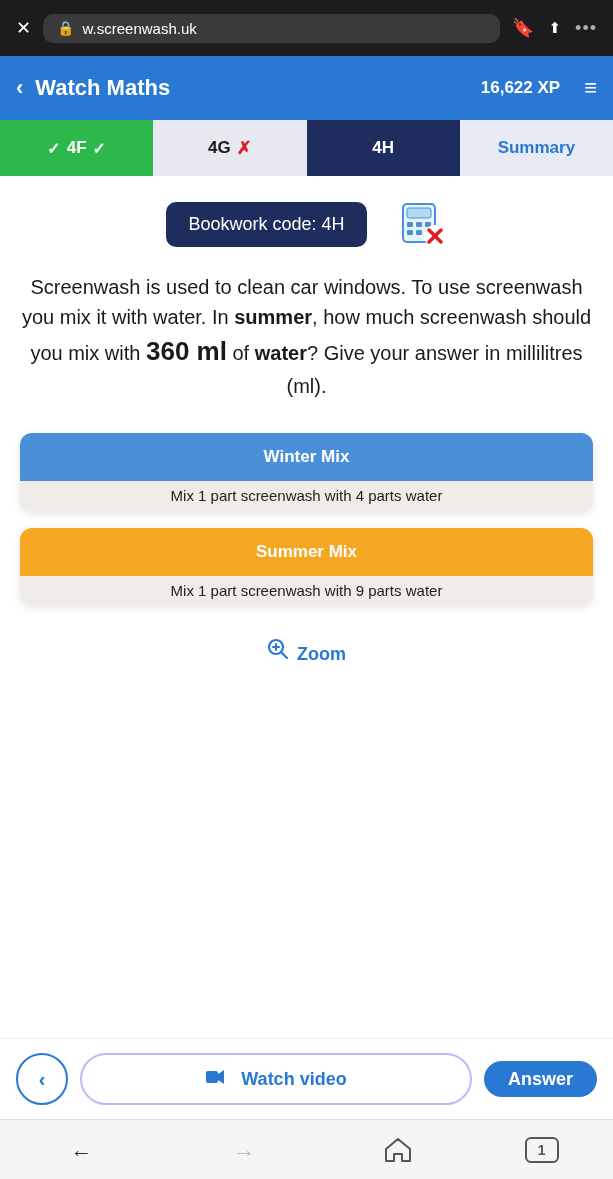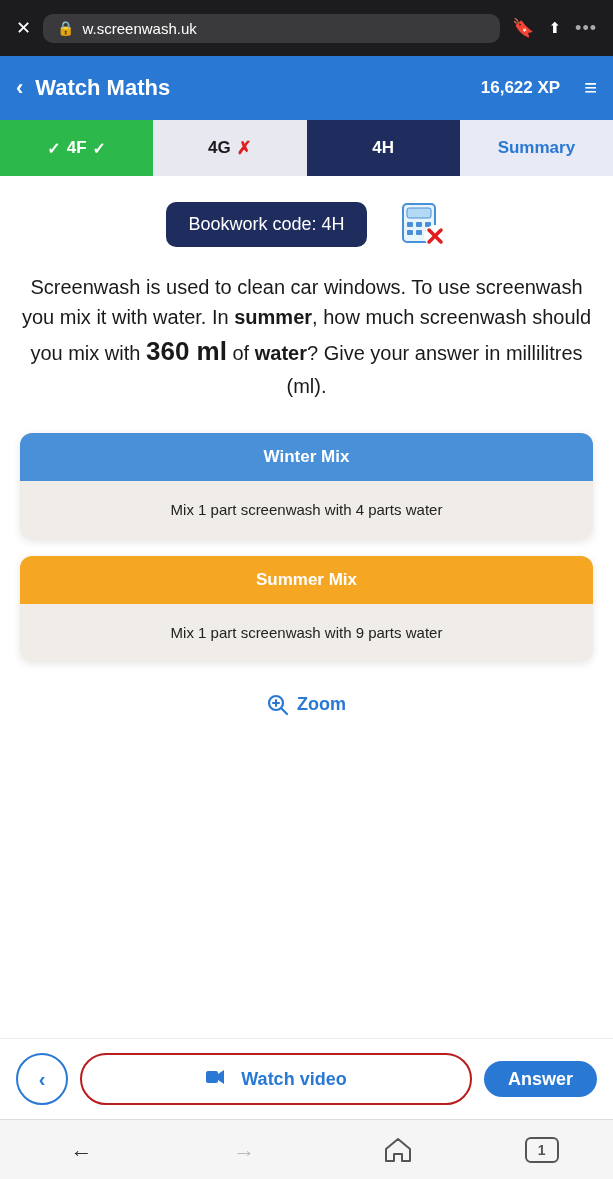--- a/index.html
+++ b/index.html
@@ -181,31 +181,31 @@
       padding: 14px 10px;
       text-align: center;
       font-size: 17px;
       font-weight: bold;
       color: #fff;
     }
     .winter-header { background: #4a90d9; }
     .summer-header { background: #f5a623; }
     .mix-card-body {
       background: #f0ede8;
-      padding: 18px 10px;
+      padding: 4px 10px;
       text-align: center;
       font-size: 15px;
       color: #222;
       line-height: 1.5;
     }
 
     
     .zoom-row {
       display: flex;
-      align-items: flex-start;
+      align-items: flex-end;
       gap: 8px;
       color: #2979d4;
       font-size: 18px;
       font-weight: 600;
       margin-bottom: 20px;
     }
     .zoom-icon {
       font-size: 20px;
     }
 
@@ -230,21 +230,21 @@
       display: flex;
       align-items: center;
       justify-content: center;
       cursor: pointer;
       flex-shrink: 0;
     }
     .btn-watch-video {
       flex: 1;
       height: 52px;
       border-radius: 26px;
-      border: 2px solid #b91c1c;
+      border: 2px solid #c4b5fd;
       background: #fff;
       color: #2979d4;
       font-size: 18px;
       font-weight: 700;
       display: flex;
       align-items: center;
       justify-content: center;
       gap: 16px;
       cursor: pointer;
     }

